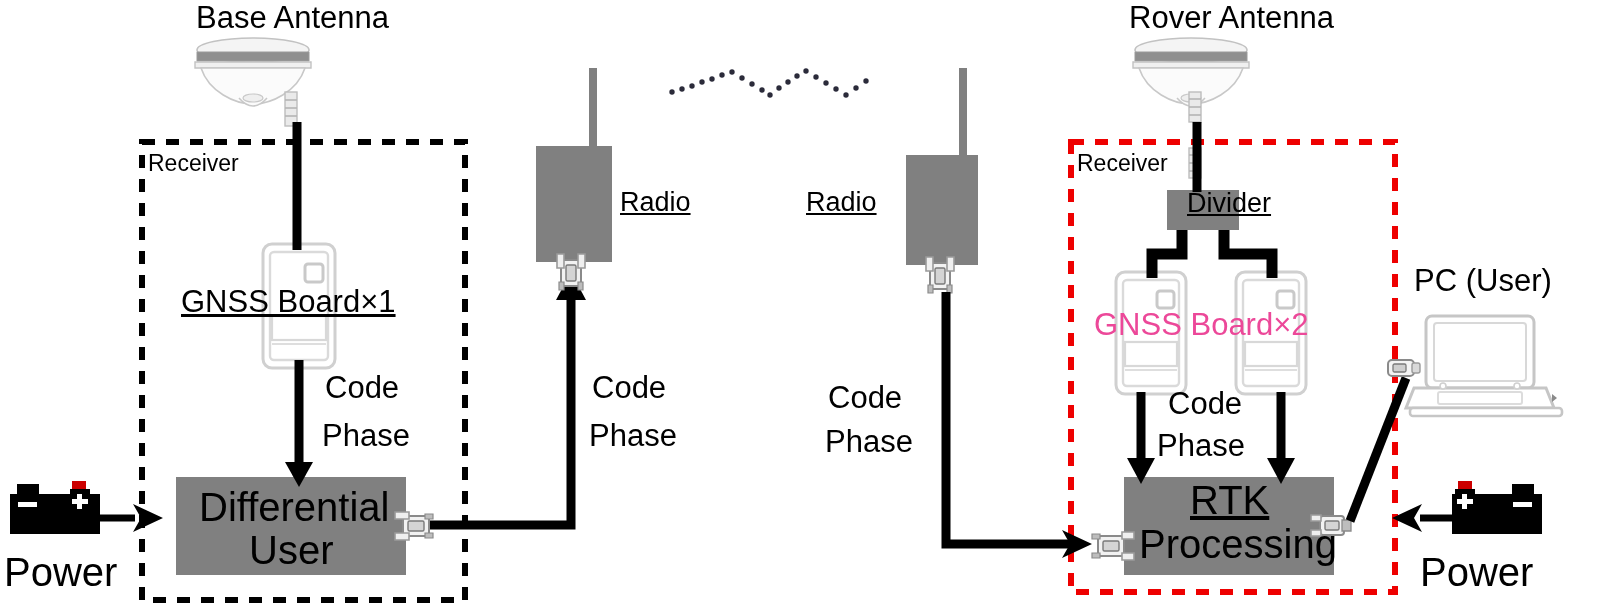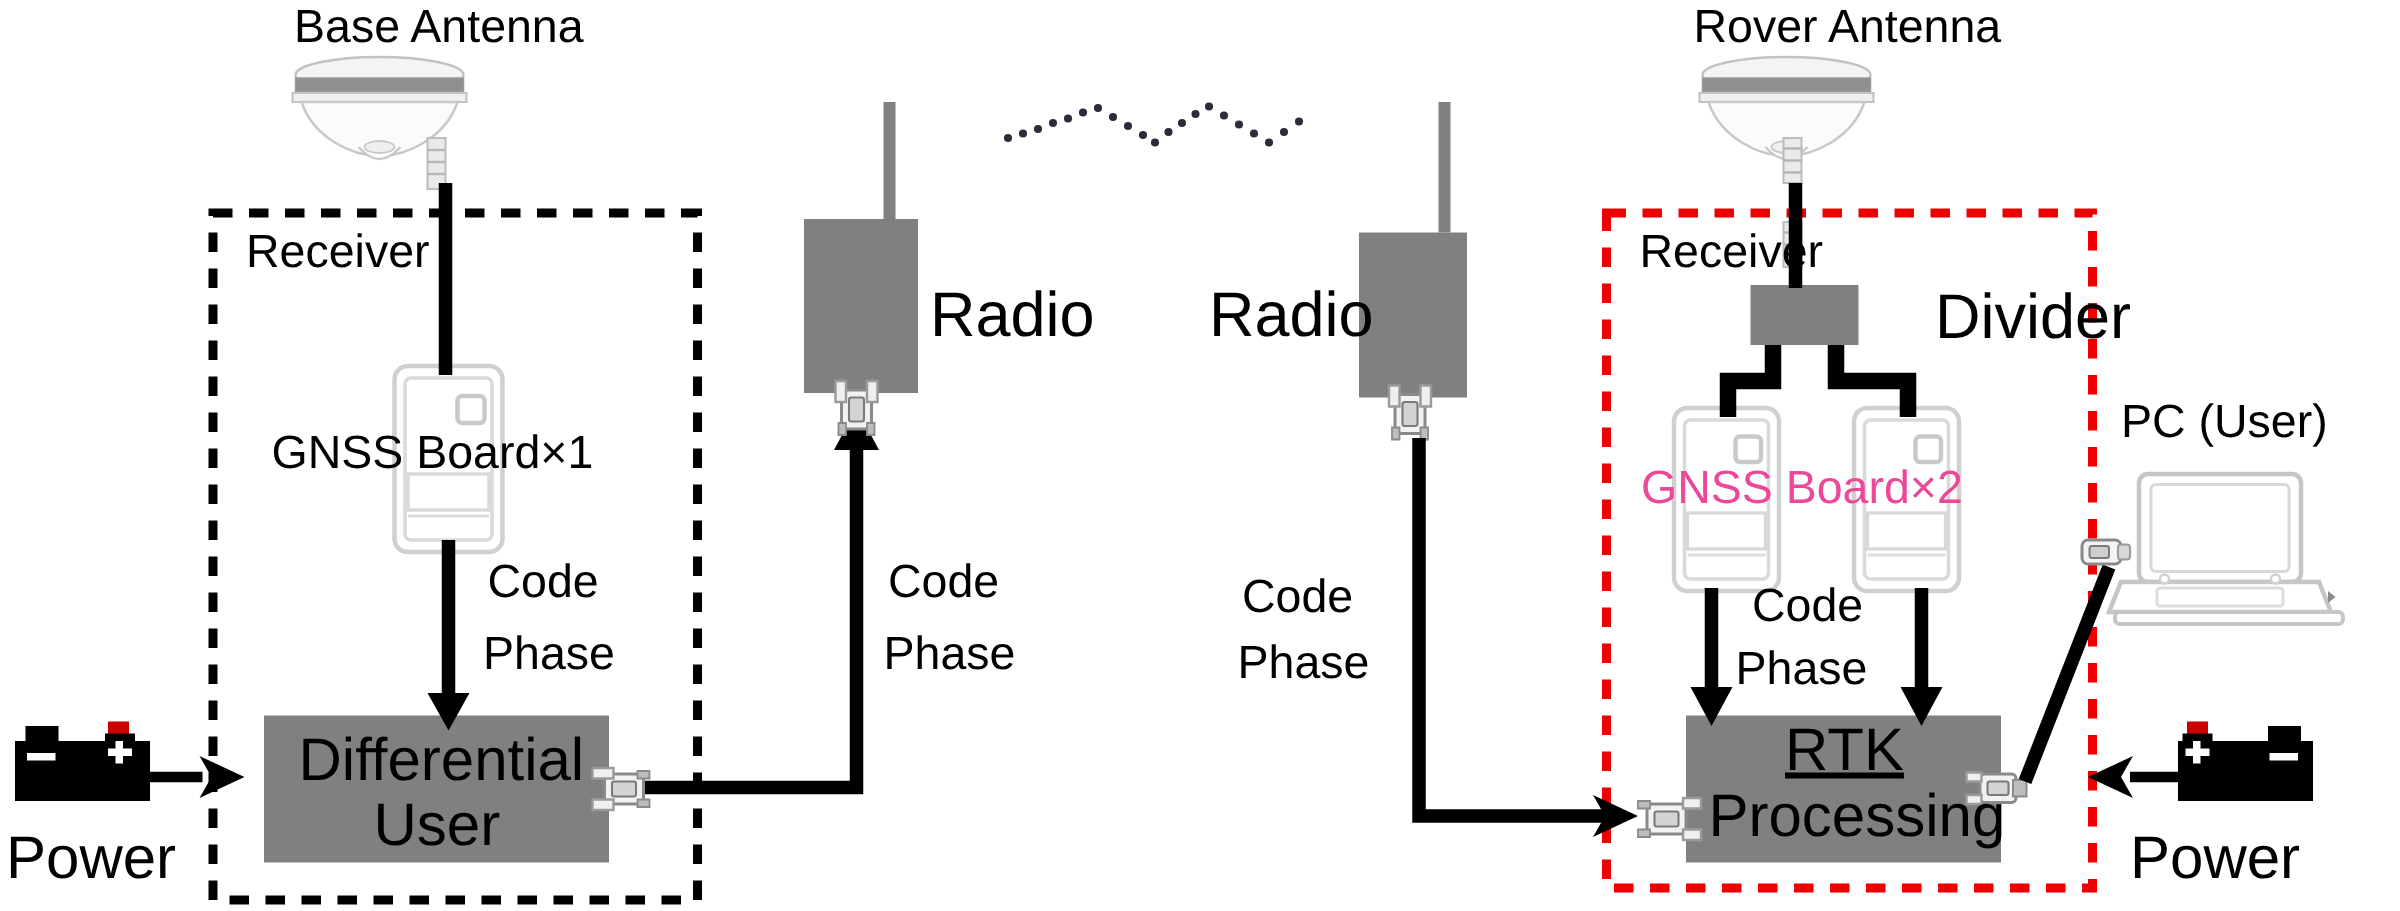--- a/index.html
+++ b/index.html
@@ -5,25 +5,25 @@
   html,body{margin:0;padding:0;background:#fff;}
   body{width:1600px;height:607px;position:relative;overflow:hidden;
        font-family:"Liberation Sans",sans-serif;color:#000;}
   .stage{position:absolute;left:0;top:0;width:1600px;height:607px;}
   .lbl{position:absolute;white-space:nowrap;line-height:1;}
   .grayBox{position:absolute;background:#808080;}
   svg{position:absolute;left:0;top:0;width:1600px;height:607px;overflow:visible;}
   .sv-top{z-index:5;}
   .sv-bot{z-index:1;}
   .t-antenna{font-size:31px;}
-  .t-receiver{font-size:31px;margin-left:16px;}
+  .t-receiver{font-size:23px;}
   .t-board{font-size:31px;}
   .t-codephase{font-size:31px;}
   .t-box{font-size:40px;}
-  .t-dev{font-size:42px;}
+  .t-dev{font-size:27px;text-decoration:underline;}
   .t-power{font-size:40px;}
   .t-pc{font-size:31px;}
   .red{color:#ec4899;}
 </style>
 </head>
 <body>
 
 <div class="stage">
 
   <svg class="sv-bot" viewBox="0 0 1600 607">
@@ -240,21 +240,21 @@
     <line x1="1452" y1="518" x2="1420" y2="518" stroke="#000" stroke-width="7"></line>
     <path d="M1422,504 L1392,518 L1422,532 L1414,518 Z" fill="#000"></path>
   </svg>
 
   <div style="position:absolute;left:0;top:0;width:1600px;height:607px;z-index:9;">
 
     <div class="lbl t-antenna" style="left:196px;top:2px;">Base Antenna</div>
 
     <div class="lbl t-receiver" style="left:148px;top:152px;">Receiver</div>
 
-    <div class="lbl t-board" style="left:181px;top:286px;">GNSS Board×1</div>
+    <div class="lbl t-board" style="left:181px;top:286px;text-decoration:underline;">GNSS Board×1</div>
 
     <div class="lbl t-codephase" style="left:325px;top:372px;">Code</div>
     <div class="lbl t-codephase" style="left:322px;top:420px;">Phase</div>
 
     <div class="lbl t-box" style="left:199px;top:487px;">Differential</div>
     <div class="lbl t-box" style="left:249px;top:530px;">User</div>
 
     <div class="lbl t-power" style="left:4px;top:552px;">Power</div>
 
     <div class="lbl t-dev" style="left:620px;top:189px;">Radio</div>
@@ -264,21 +264,21 @@
 
     <div class="lbl t-dev" style="left:806px;top:189px;">Radio</div>
 
     <div class="lbl t-codephase" style="left:828px;top:382px;">Code</div>
     <div class="lbl t-codephase" style="left:825px;top:426px;">Phase</div>
 
     <div class="lbl t-antenna" style="left:1084px;top:2px;margin-left:45px;">Rover Antenna</div>
 
     <div class="lbl t-receiver" style="left:1077px;top:152px;">Receiver</div>
 
-    <div class="lbl t-dev" style="left:1290px;top:190px;">Divider</div>
+    <div class="lbl t-dev" style="left:1187px;top:190px;">Divider</div>
 
     <div class="lbl t-board red" style="left:1094px;top:309px;">GNSS Board×2</div>
 
     <div class="lbl t-codephase" style="left:1168px;top:388px;">Code</div>
     <div class="lbl t-codephase" style="left:1157px;top:430px;">Phase</div>
 
     <div class="lbl t-box" style="left:1190px;top:480px;text-decoration:underline;">RTK</div>
     <div class="lbl t-pc" style="left:1414px;top:265px;">PC (User)</div>
 
     <div class="lbl t-box" style="left:1139px;top:524px;">Processing</div>

